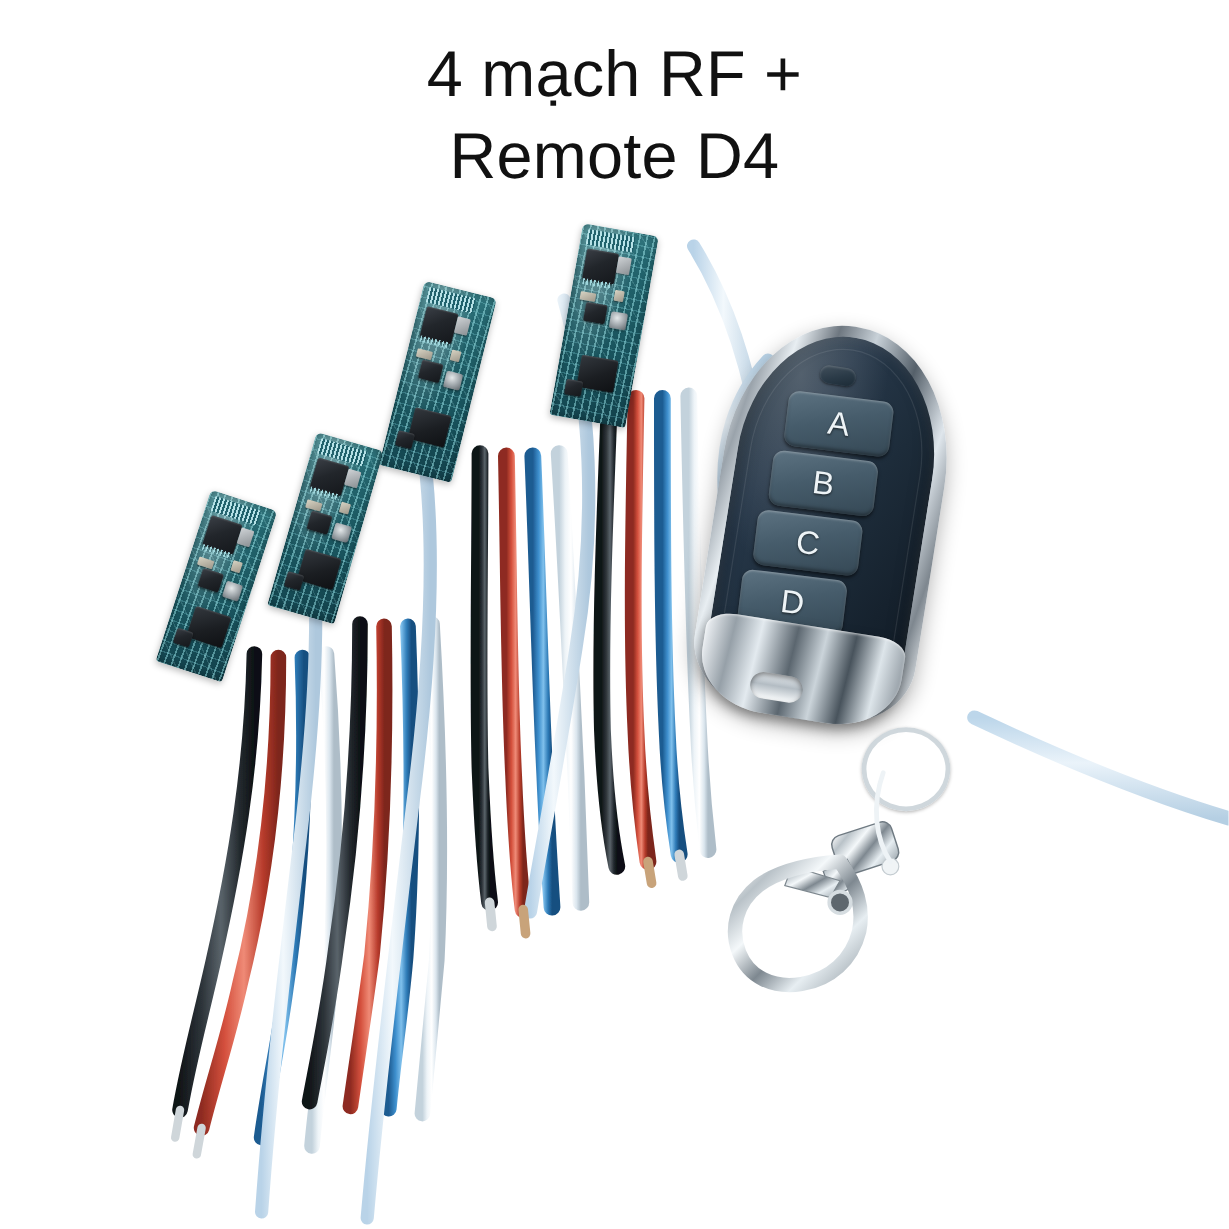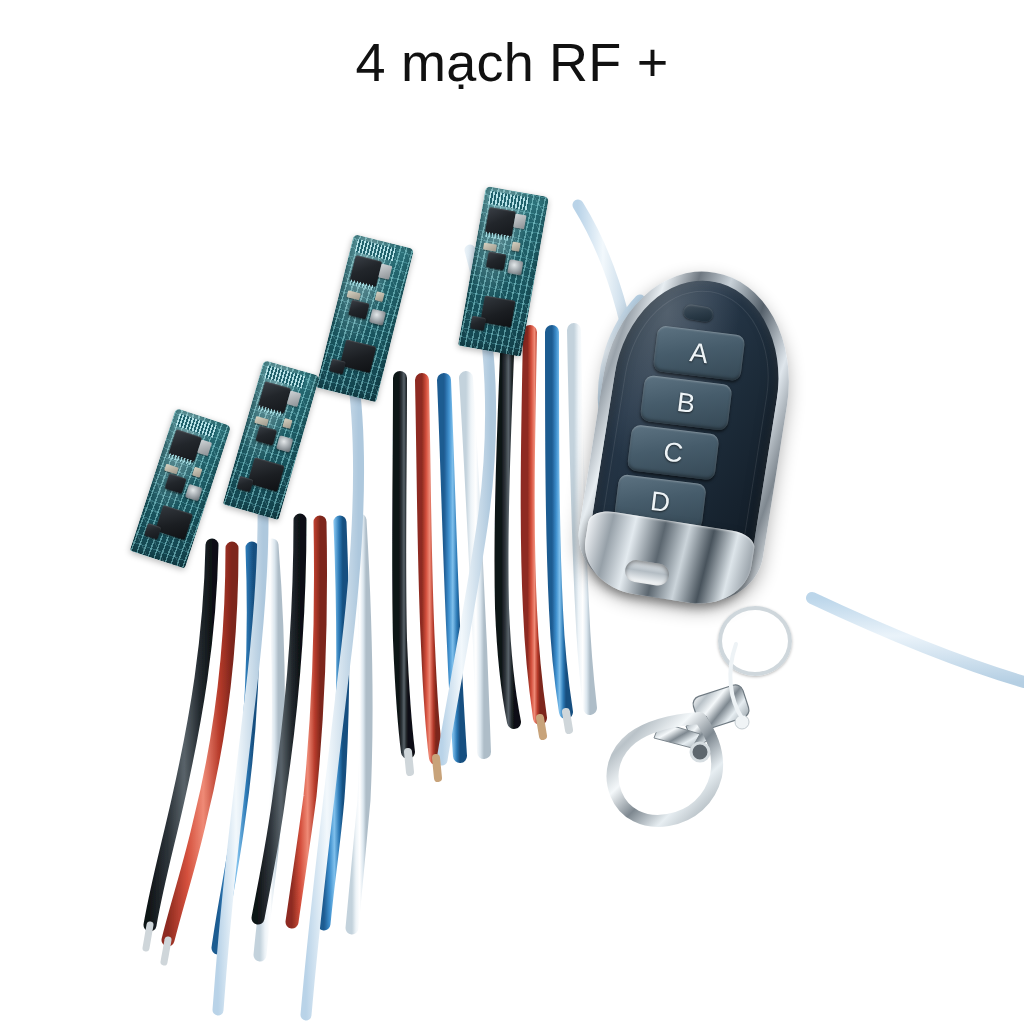--- a/index.html
+++ b/index.html
@@ -150,20 +150,21 @@
   
   .hidden-text{position:absolute;width:1px;height:1px;overflow:hidden;opacity:0;}
 </style>
 </head>
 <body>
 
 <div id="stage">
 
   <div class="title">
     <span class="ln">4 mạch RF +</span>
+    <span class="ln">Remote D4</span>
   </div>
 
   <svg class="photo" viewBox="0 0 1024 1024" xmlns="http://www.w3.org/2000/svg">
     <defs>
       <linearGradient id="gRed" x1="0" y1="0" x2="1" y2="0">
         <stop offset="0%" stop-color="#8e2b20"></stop>
         <stop offset="30%" stop-color="#d4503d"></stop>
         <stop offset="55%" stop-color="#ef8a76"></stop>
         <stop offset="80%" stop-color="#b73b2b"></stop>
         <stop offset="100%" stop-color="#7d251b"></stop>

